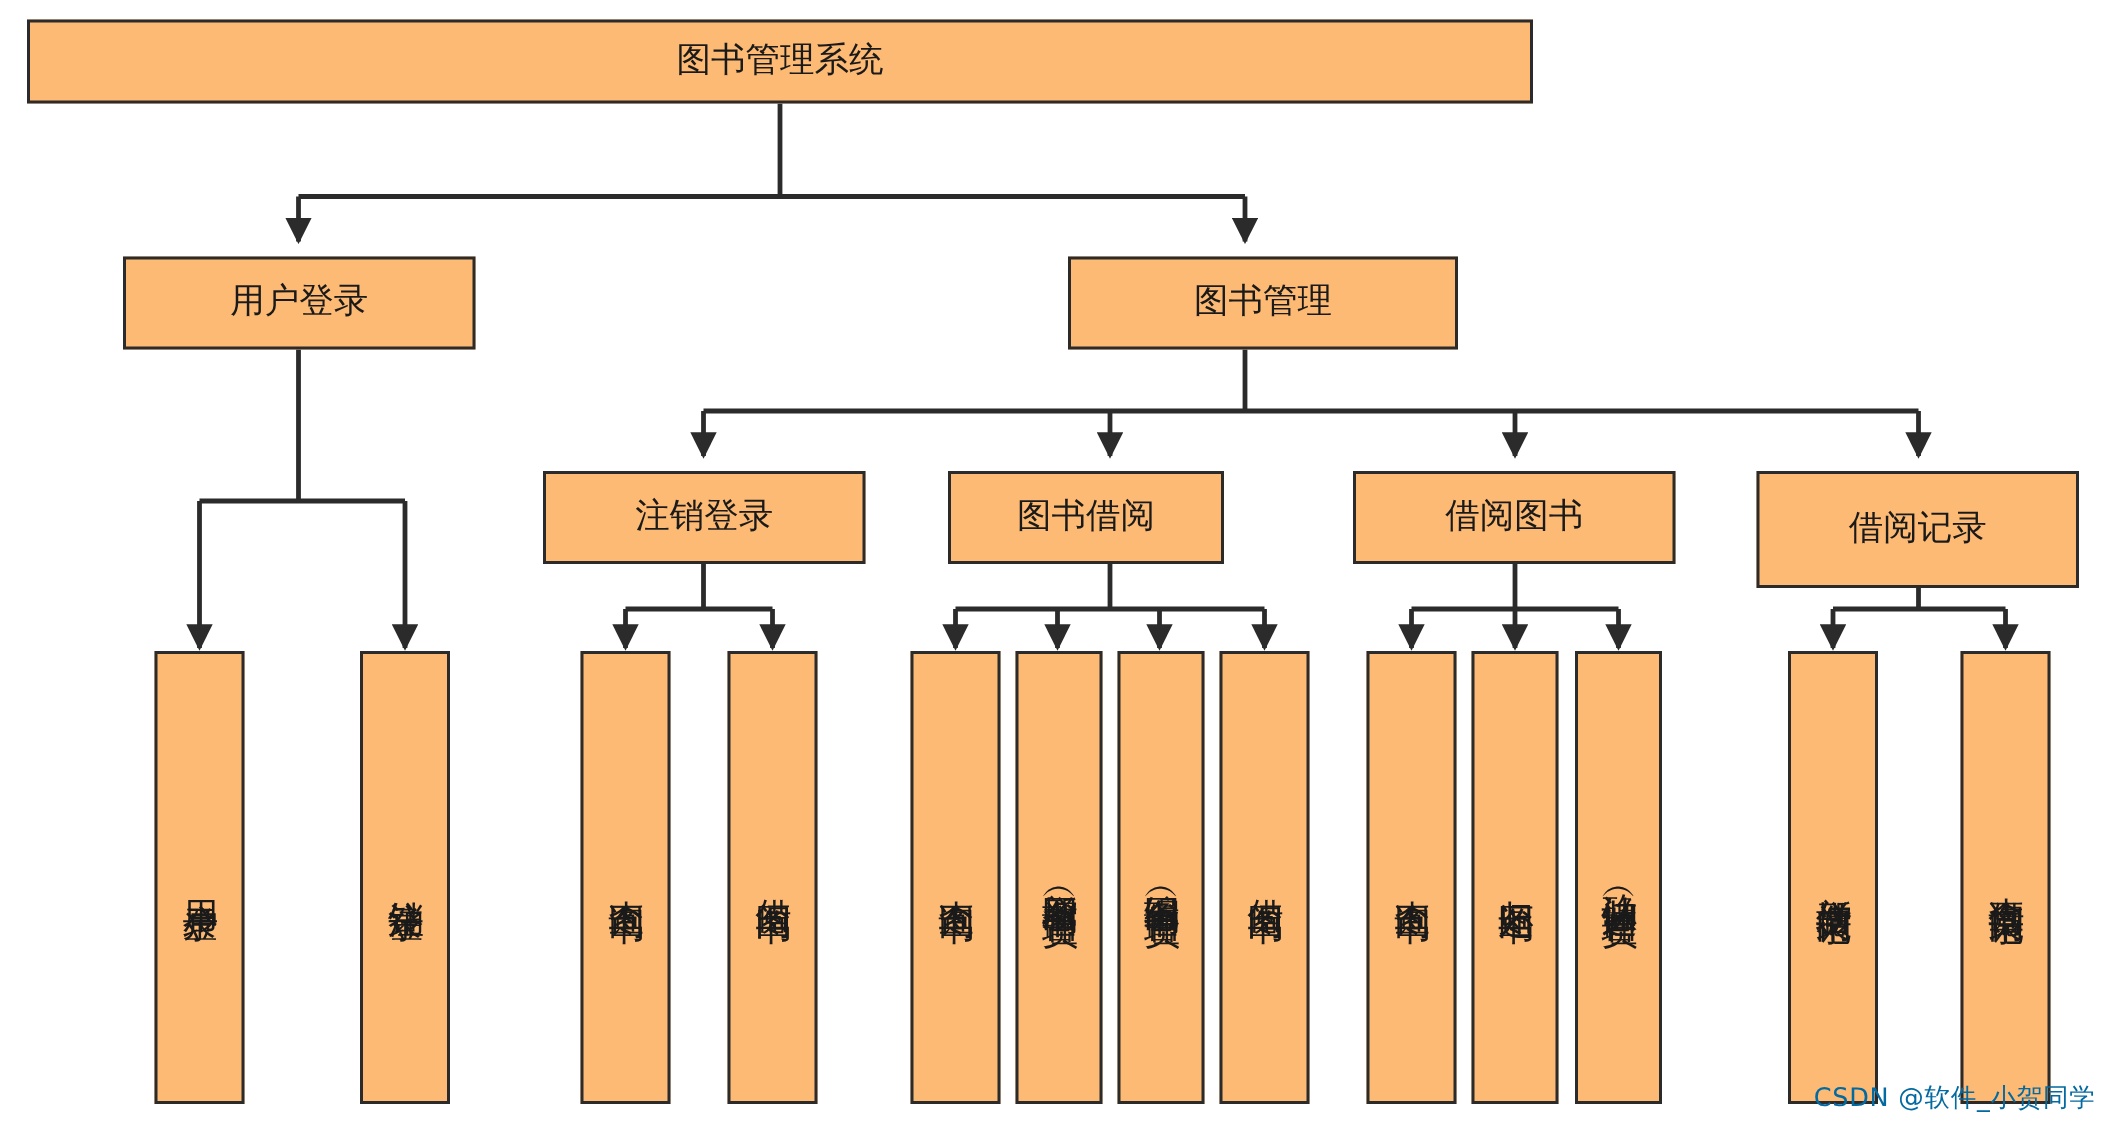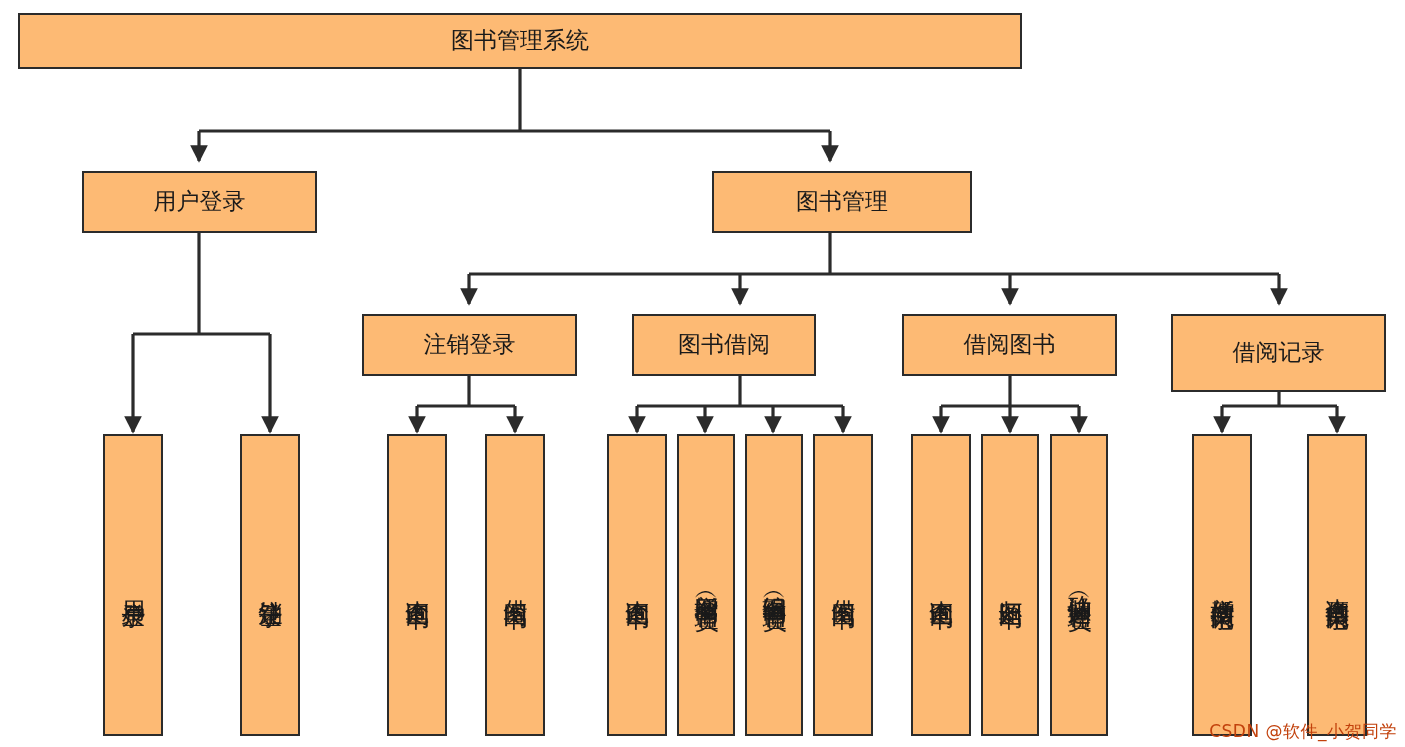--- a/index.html
+++ b/index.html
@@ -54,21 +54,21 @@
     writing-mode: vertical-rl;
     text-orientation: upright;
     display: block;
     max-height: 100%;
   }
   .watermark {
     position: absolute;
     right: 8px;
     bottom: 4px;
     font-size: 17px;
-    color: #c2410c;
+    color: #0369a1;
     white-space: nowrap;
     letter-spacing: 0.5px;
   }
 </style>
 </head>
 <body>
 
 <div id="diagram-root">
 
   <svg id="connectors" viewBox="0 0 1405 747" xmlns="http://www.w3.org/2000/svg">

